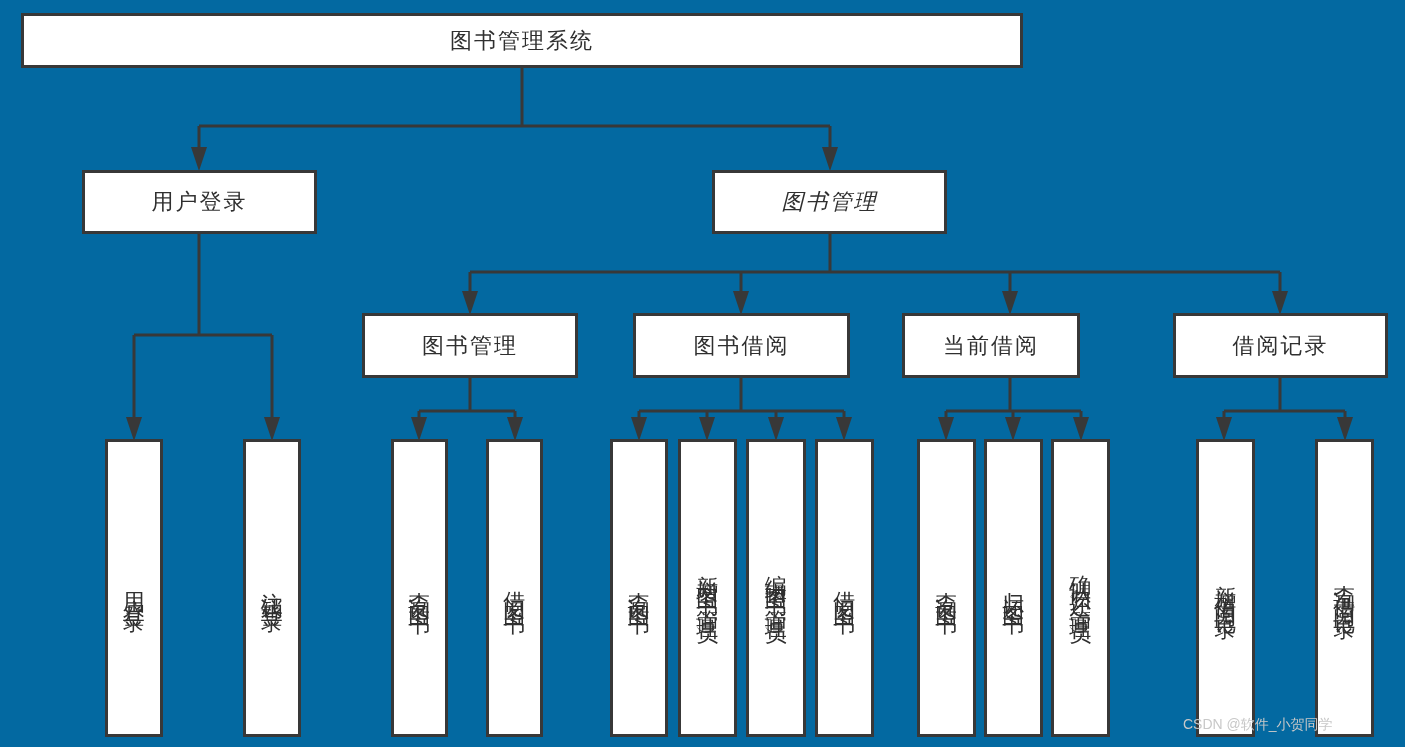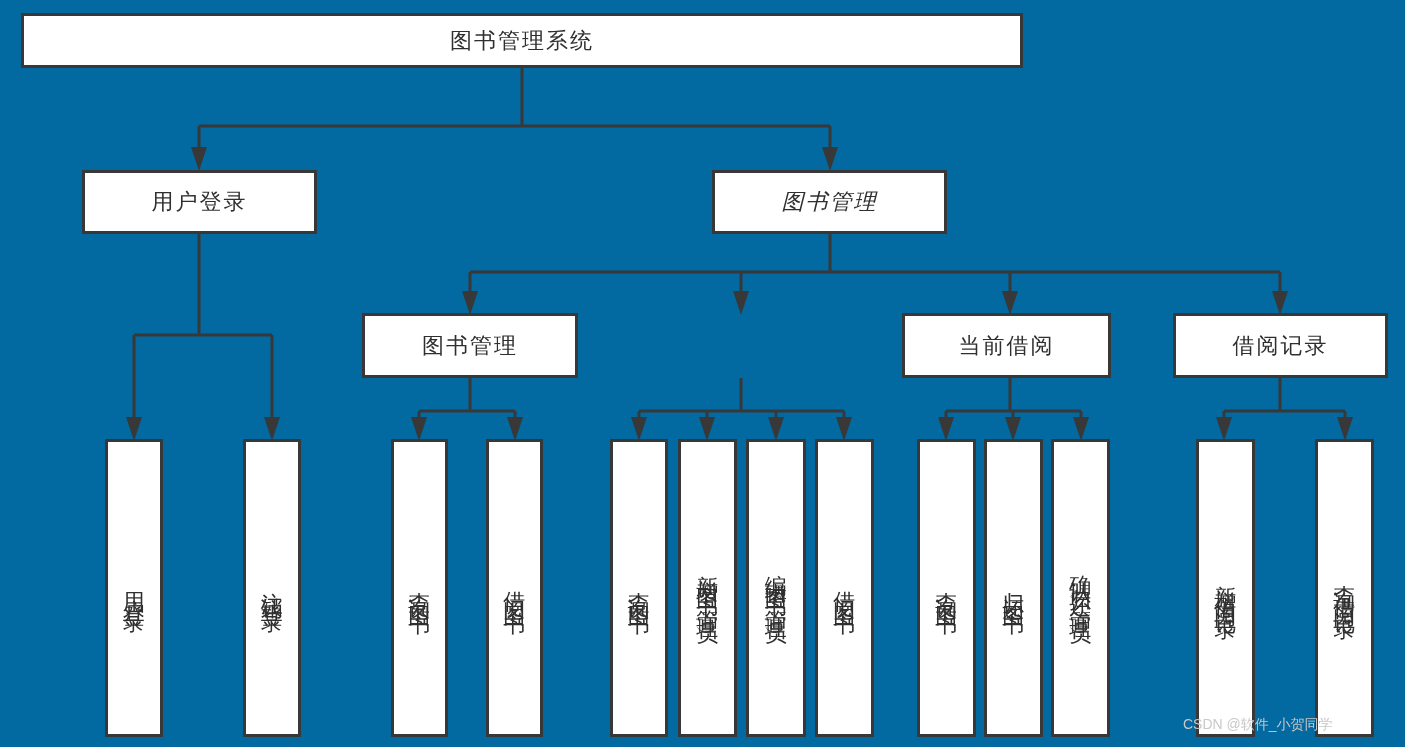--- a/index.html
+++ b/index.html
@@ -94,21 +94,24 @@
   <div class="box h-box" style="left:82px; top:170px; width:235px; height:64px;">
     <span class="label">用户登录</span>
   </div>
   <div class="box h-box" style="left:712px; top:170px; width:235px; height:64px;font-style:italic;">
     <span class="label">图书管理</span>
   </div>
 
   <div class="box h-box" style="left:362px; top:313px; width:216px; height:65px;">
     <span class="label">图书管理</span>
   </div>
-  <div class="box h-box" style="left:902px; top:313px; width:209px; height:65px;">
+  <div class="box h-box" style="left:633px; top:313px; width:217px; height:65px;">
+    <span class="label">图书借阅</span>
+  </div>
+  <div class="box h-box" style="left:902px; top:313px; width:178px; height:65px;">
     <span class="label">当前借阅</span>
   </div>
   <div class="box h-box" style="left:1173px; top:313px; width:215px; height:65px;">
     <span class="label">借阅记录</span>
   </div>
 
   <div class="box v-box" style="left:105px; top:439px; width:58px; height:298px;">
     <span class="label">用户登录</span>
   </div>
   <div class="box v-box" style="left:243px; top:439px; width:58px; height:298px;">

